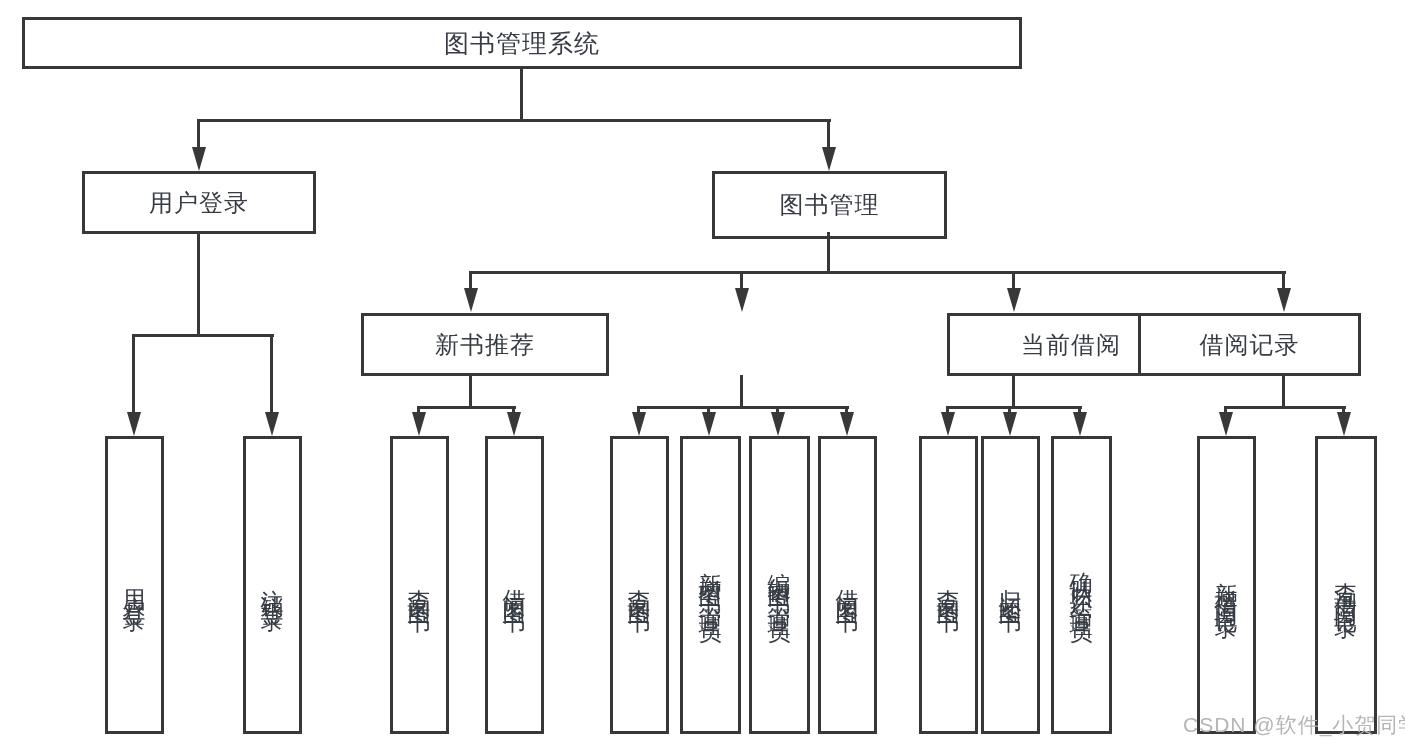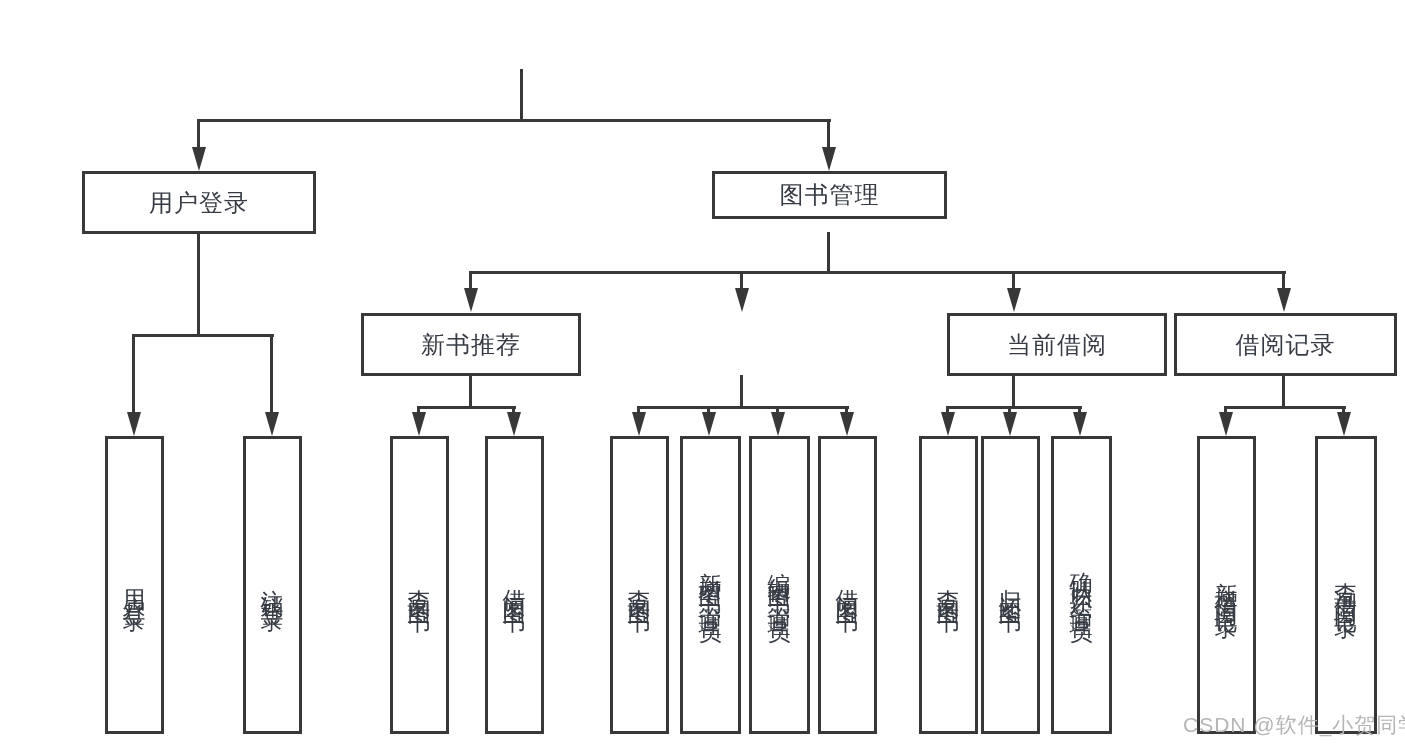--- a/index.html
+++ b/index.html
@@ -7,22 +7,22 @@
     position:relative;width:1405px;height:747px;background:#ffffff;
     font-family:"Liberation Sans",sans-serif;overflow:hidden;
   }
   .node{
     position:absolute;box-sizing:border-box;border:3px solid #383838;background:#ffffff;
     display:flex;align-items:center;justify-content:center;
     font-size:24px;color:#363b44;letter-spacing:1px;white-space:nowrap;
   }
   .root{left:22px;top:17px;width:1000px;height:52px;font-size:25px;}
   .l2a{left:82px;top:171px;width:234px;height:63px;}
-  .l2b{left:712px;top:171px;width:235px;height:48px;}
-  .l3{top:313px;width:220px;height:63px;}
+  .l2b{left:712px;top:171px;width:235px;height:68px;}
+  .l3{top:313px;width:248px;height:63px;}
   .leaf{top:436px;width:59px;height:298px;font-size:23px;letter-spacing:0;}
   .vtext{
     writing-mode:vertical-lr;text-orientation:mixed;
     letter-spacing:7px;line-height:1.05;white-space:nowrap;
   }
   .vl{position:absolute;width:3px;background:#383838;}
   .hl{position:absolute;height:3px;background:#383838;}
   .arr{
     position:absolute;width:0;height:0;
     border-left:7px solid transparent;border-right:7px solid transparent;
@@ -31,35 +31,38 @@
   .watermark{
     position:absolute;left:1183px;top:711px;font-size:21px;color:#b5b5b5;
     letter-spacing:1px;white-space:nowrap;z-index:5;
   }
 </style>
 </head>
 <body>
 
 <div class="canvas">
 
+  <div class="node root">
+    <span>图书管理系统</span>
+  </div>
 
   <div class="node l2a">
     <span>用户登录</span>
   </div>
   <div class="node l2b">
     <span>图书管理</span>
   </div>
 
   <div class="node l3" style="left:361px;">
     <span>新书推荐</span>
   </div>
   <div class="node l3" style="left:904px;margin-left:43px;">
     <span>当前借阅</span>
   </div>
-  <div class="node l3" style="left:1174px;width:223px;">
+  <div class="node l3" style="left:1138px;width:223px;">
     <span>借阅记录</span>
   </div>
 
   <div class="node leaf" style="left:105px;">
     <span class="vtext">用户登录</span>
   </div>
   <div class="node leaf" style="left:243px;">
     <span class="vtext">注销登录</span>
   </div>
   <div class="node leaf" style="left:390px;">

